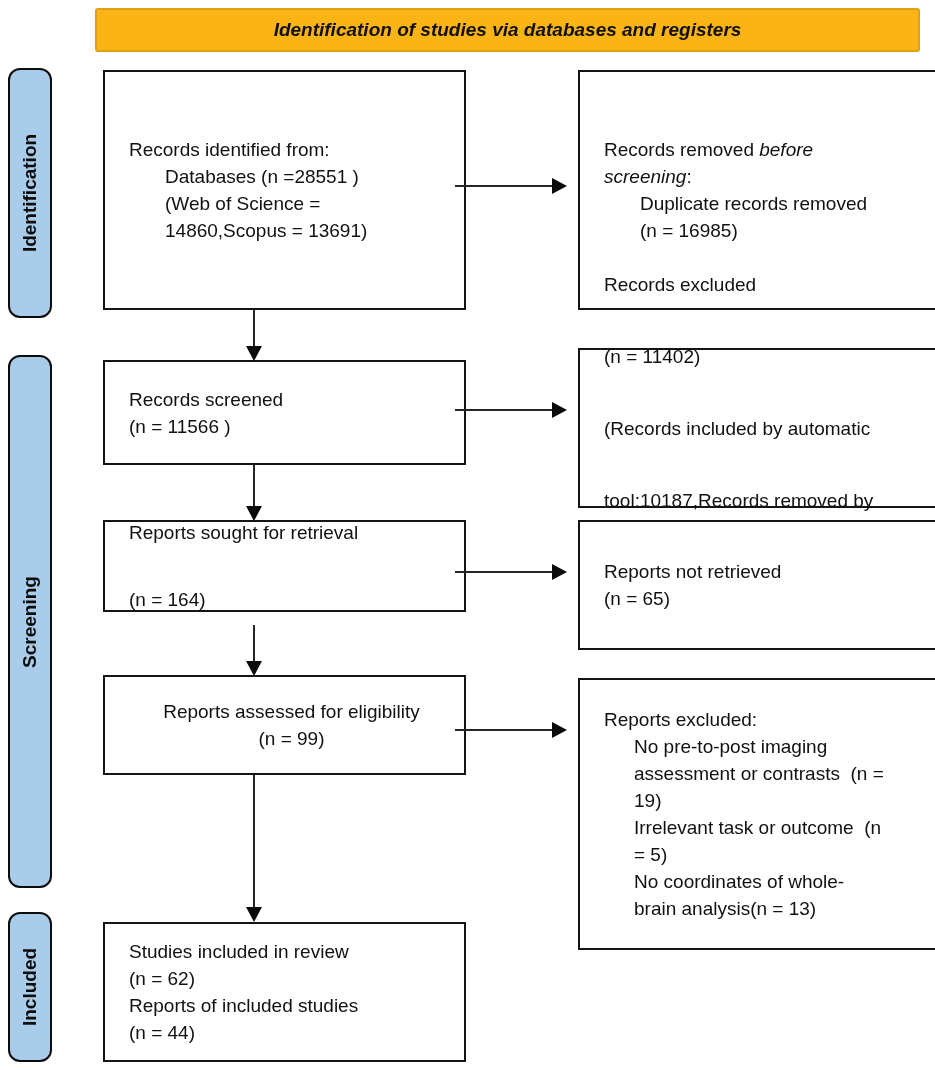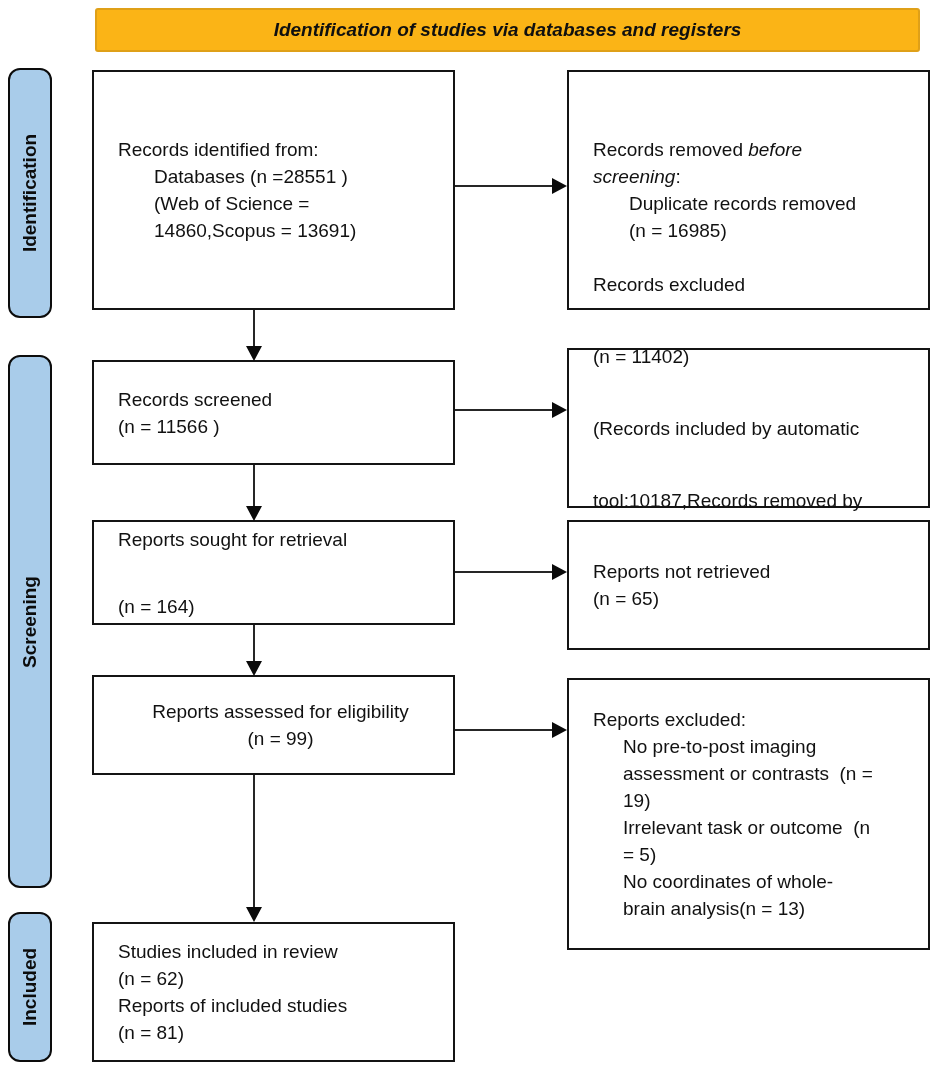--- a/index.html
+++ b/index.html
@@ -27,21 +27,21 @@
     background:var(--stage-fill);border:2.5px solid #0c0c0c;border-radius:12px;
     box-sizing:border-box;display:flex;align-items:center;justify-content:center;
   }
   .stage span{
     transform:rotate(-90deg);white-space:nowrap;
     font-size:19px;font-weight:bold;color:#0c0c0c;
   }
   .box{
     position:absolute;background:#ffffff;border:2.5px solid var(--box-border);
     box-sizing:border-box;display:flex;flex-direction:column;justify-content:center;
-    font-size:19px;line-height:27px;padding:8px 10px 8px 24px;
+    font-size:19px;line-height:27px;padding:8px 10px 8px 24px;margin-left:11px;
   }
   .tline{white-space:pre-wrap;}
   .indent{padding-left:36px;}
   .item{padding-left:30px;}
   .it{font-style:italic;}
   .arrow-line-h{position:absolute;height:2px;background:var(--arrow);}
   .arrow-head-right{
     position:absolute;width:0;height:0;
     border-top:8px solid transparent;border-bottom:8px solid transparent;
     border-left:15px solid #0a0a0a;
@@ -77,35 +77,35 @@
     <div class="tline indent">Databases (n =28551 )</div>
     <div class="tline indent">(Web of Science =</div>
     <div class="tline indent">14860,Scopus = 13691)</div>
   </div>
 
   <div class="box" style="left:92px;top:360px;width:363px;height:105px;">
     <div class="tline">Records screened</div>
     <div class="tline">(n = 11566 )</div>
   </div>
 
-  <div class="box" style="left:92px;top:520px;width:363px;height:105px;gap:40px;">
+  <div class="box" style="left:92px;top:520px;width:363px;height:92px;gap:40px;">
     <div class="tline">Reports sought for retrieval</div>
     <div class="tline">(n = 164)</div>
   </div>
 
   <div class="box" style="left:92px;top:675px;width:363px;height:100px;text-align:center;">
     <div class="tline">Reports assessed for eligibility</div>
     <div class="tline">(n = 99)</div>
   </div>
 
   <div class="box" style="left:92px;top:922px;width:363px;height:140px;">
     <div class="tline">Studies included in review</div>
     <div class="tline">(n = 62)</div>
     <div class="tline">Reports of included studies</div>
-    <div class="tline">(n = 81)</div>
+    <div class="tline">(n = 44)</div>
   </div>
 
   <div class="box" style="left:567px;top:70px;width:363px;height:240px;">
     <div class="tline"><span>Records removed </span><span class="it">before</span></div>
     <div class="tline"><span class="it">screening</span><span>:</span></div>
     <div class="tline indent">Duplicate records removed</div>
     <div class="tline indent">(n = 16985)</div>
   </div>
 
   <div class="box" style="left:567px;top:348px;width:363px;height:160px;gap:45px;">

